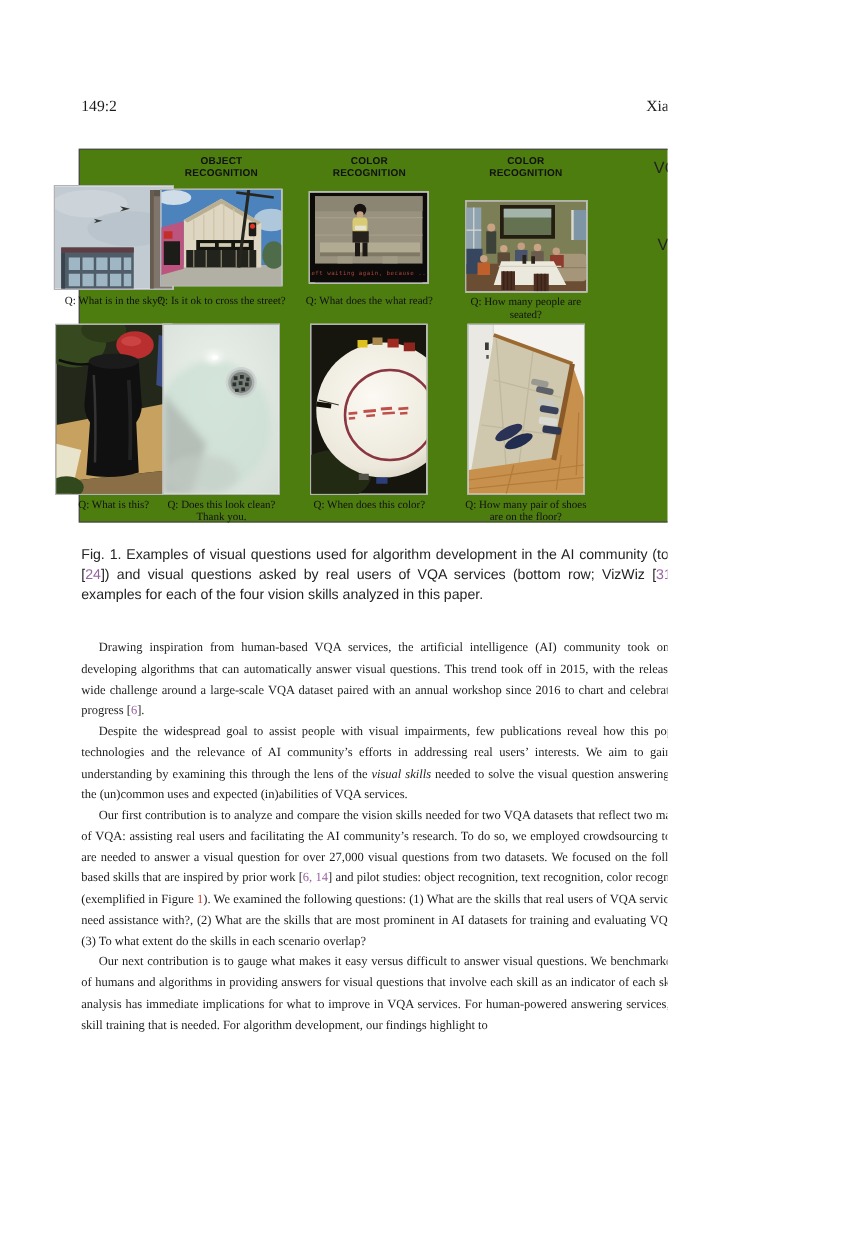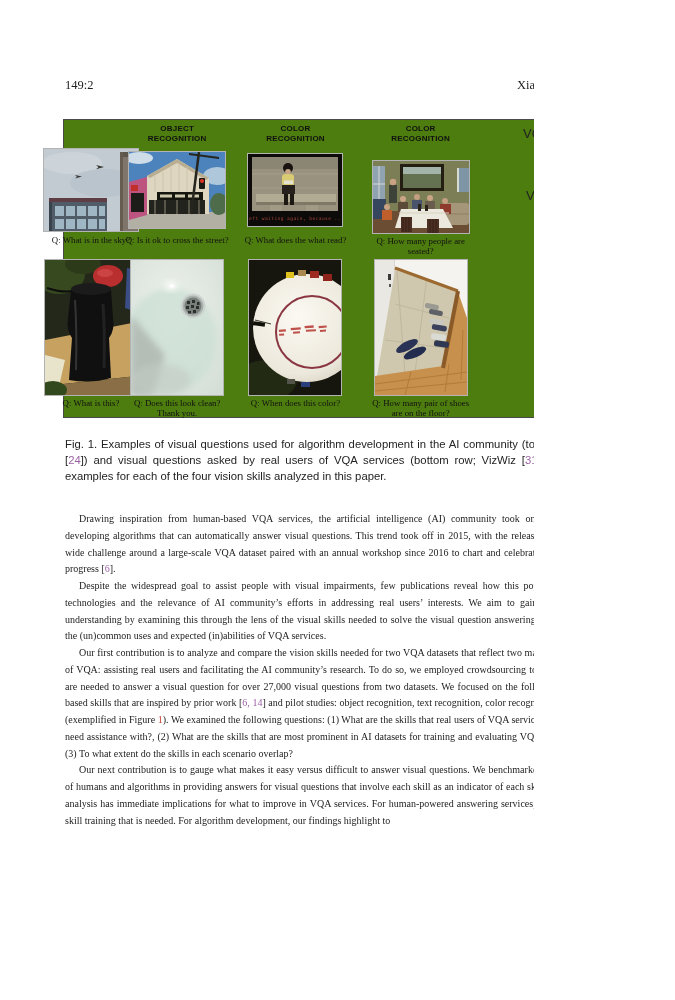--- a/index.html
+++ b/index.html
@@ -31,21 +31,21 @@
   .fig-caption{position:absolute;top:436px;left:65px;width:545px;
                font-family:"Liberation Sans",sans-serif;font-size:11.3px;line-height:16.2px;
                text-align:justify;color:#232323;}
 
   
   .body-text{position:absolute;top:511px;left:65px;width:546px;font-size:10px;
              line-height:16.75px;text-align:justify;}
   .body-text p{margin:0;text-indent:14px;}
   .cite{color:#9a62a2;}
   .figref{color:#c93f2c;}
-  .ital{}
+  .ital{font-style:italic;}
 
   
   .page-footer{position:absolute;top:936px;left:65px;width:545px;font-size:10.4px;color:#1c1c1c;}
 </style>
 </head>
 <body>
 
 <div class="page">
 
   <div class="running-head">

